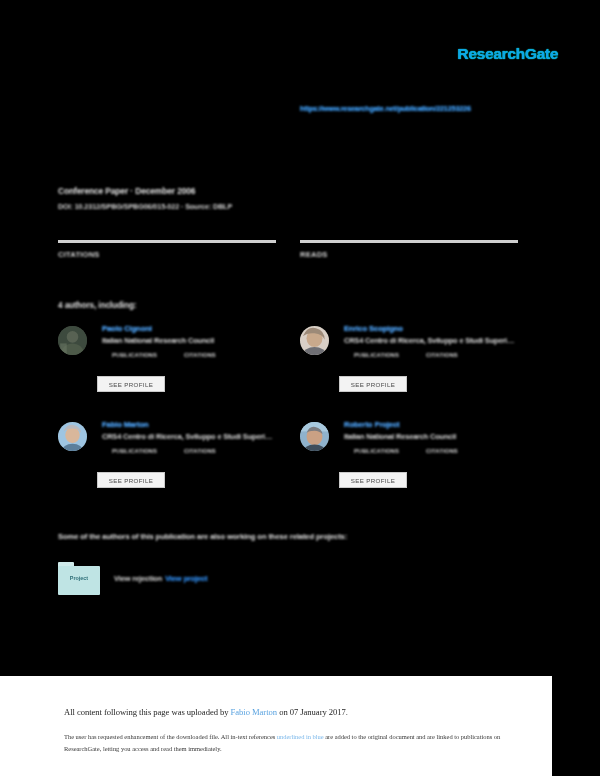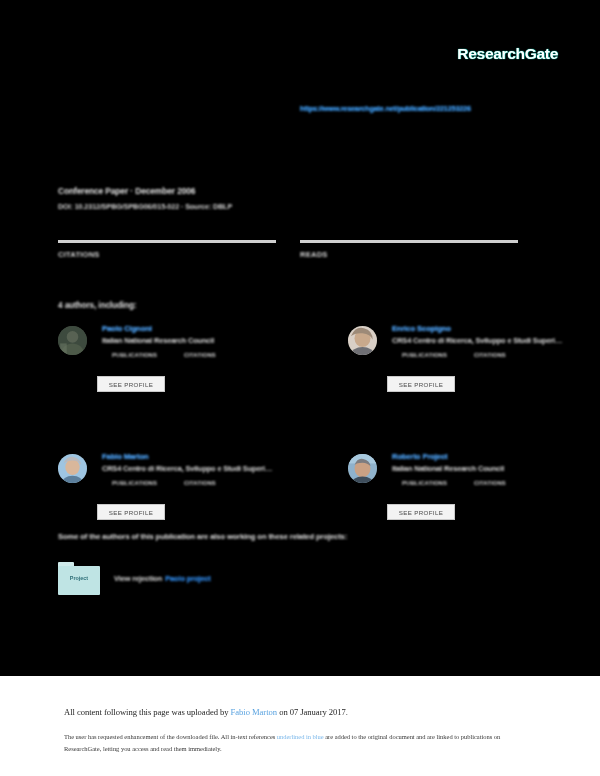--- a/index.html
+++ b/index.html
@@ -27,21 +27,21 @@
   }
 
   
   #rg-logo {
     position: absolute;
     right: 42px;
     top: 45px;
     font-size: 15.5px;
     font-weight: bold;
     letter-spacing: -0.3px;
-    color: #ffffff;
+    color: #0ea5e9;
     text-shadow: 0 0 1.1px #00ccb4, 0.4px 0 0.8px #00c4ae;
     filter: blur(0.35px);
     white-space: nowrap;
   }
 
   
   #rg-url {
     position: absolute;
     left: 300px;
     top: 104px;
@@ -115,21 +115,20 @@
 
   
   #authors-grid {
     position: absolute;
     left: 58px;
     top: 324px;
     width: 484px;
     display: grid;
     grid-template-columns: 242px 242px;
     grid-row-gap: 16px;
-    gap: 48px;
   }
   .author-card {
     position: relative;
     height: 80px;
   }
   .author-avatar {
     position: absolute;
     left: 0;
     top: 2px;
     width: 29px;
@@ -261,21 +260,21 @@
     color: #2d7fd6;
     text-shadow: 0 0 1px #2d7fd6;
     margin-left: 3px;
   }
 
   
   #footer {
     position: absolute;
     left: 0;
     top: 676px;
-    width: 600px;
+    width: 552px;
     height: 100px;
     background: #ffffff;
     box-sizing: border-box;
   }
   #footer-upload {
     position: absolute;
     left: 64px;
     top: 31px;
     font-size: 8.6px;
     color: #262626;
@@ -411,21 +410,21 @@
 
   <div id="projects-heading">Some of the authors of this publication are also working on these related projects:</div>
 
   <div id="project-row">
     <div id="project-icon">
       <div class="folder-tab"></div>
       <div class="folder-body"></div>
       <div class="folder-label">Project</div>
     </div>
     <div id="project-text">
-      <span class="ptxt">View rejection</span><span class="plink">Paolo project</span>
+      <span class="ptxt">View rejection</span><span class="plink">View project</span>
     </div>
   </div>
 
 </div>
 
 <div id="footer">
   <div id="footer-upload">
     <span>All content following this page was uploaded by </span><span class="uploader">Fabio Marton</span><span> on 07 January 2017.</span>
   </div>
   <div id="footer-note">

